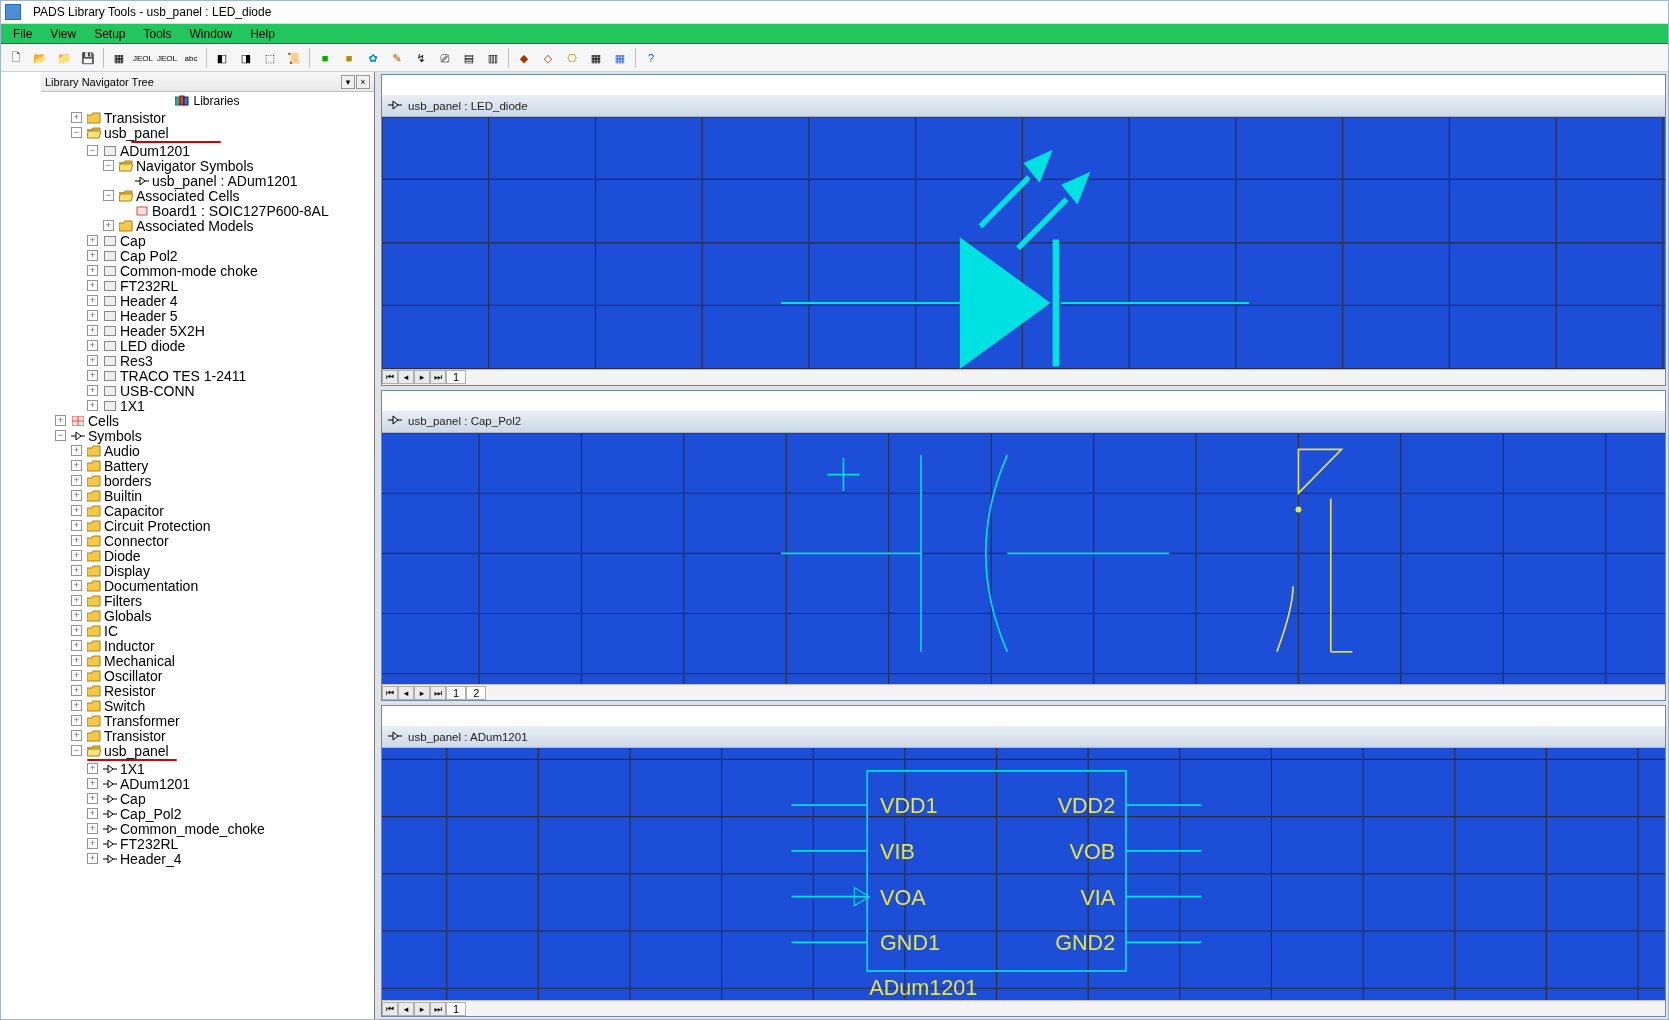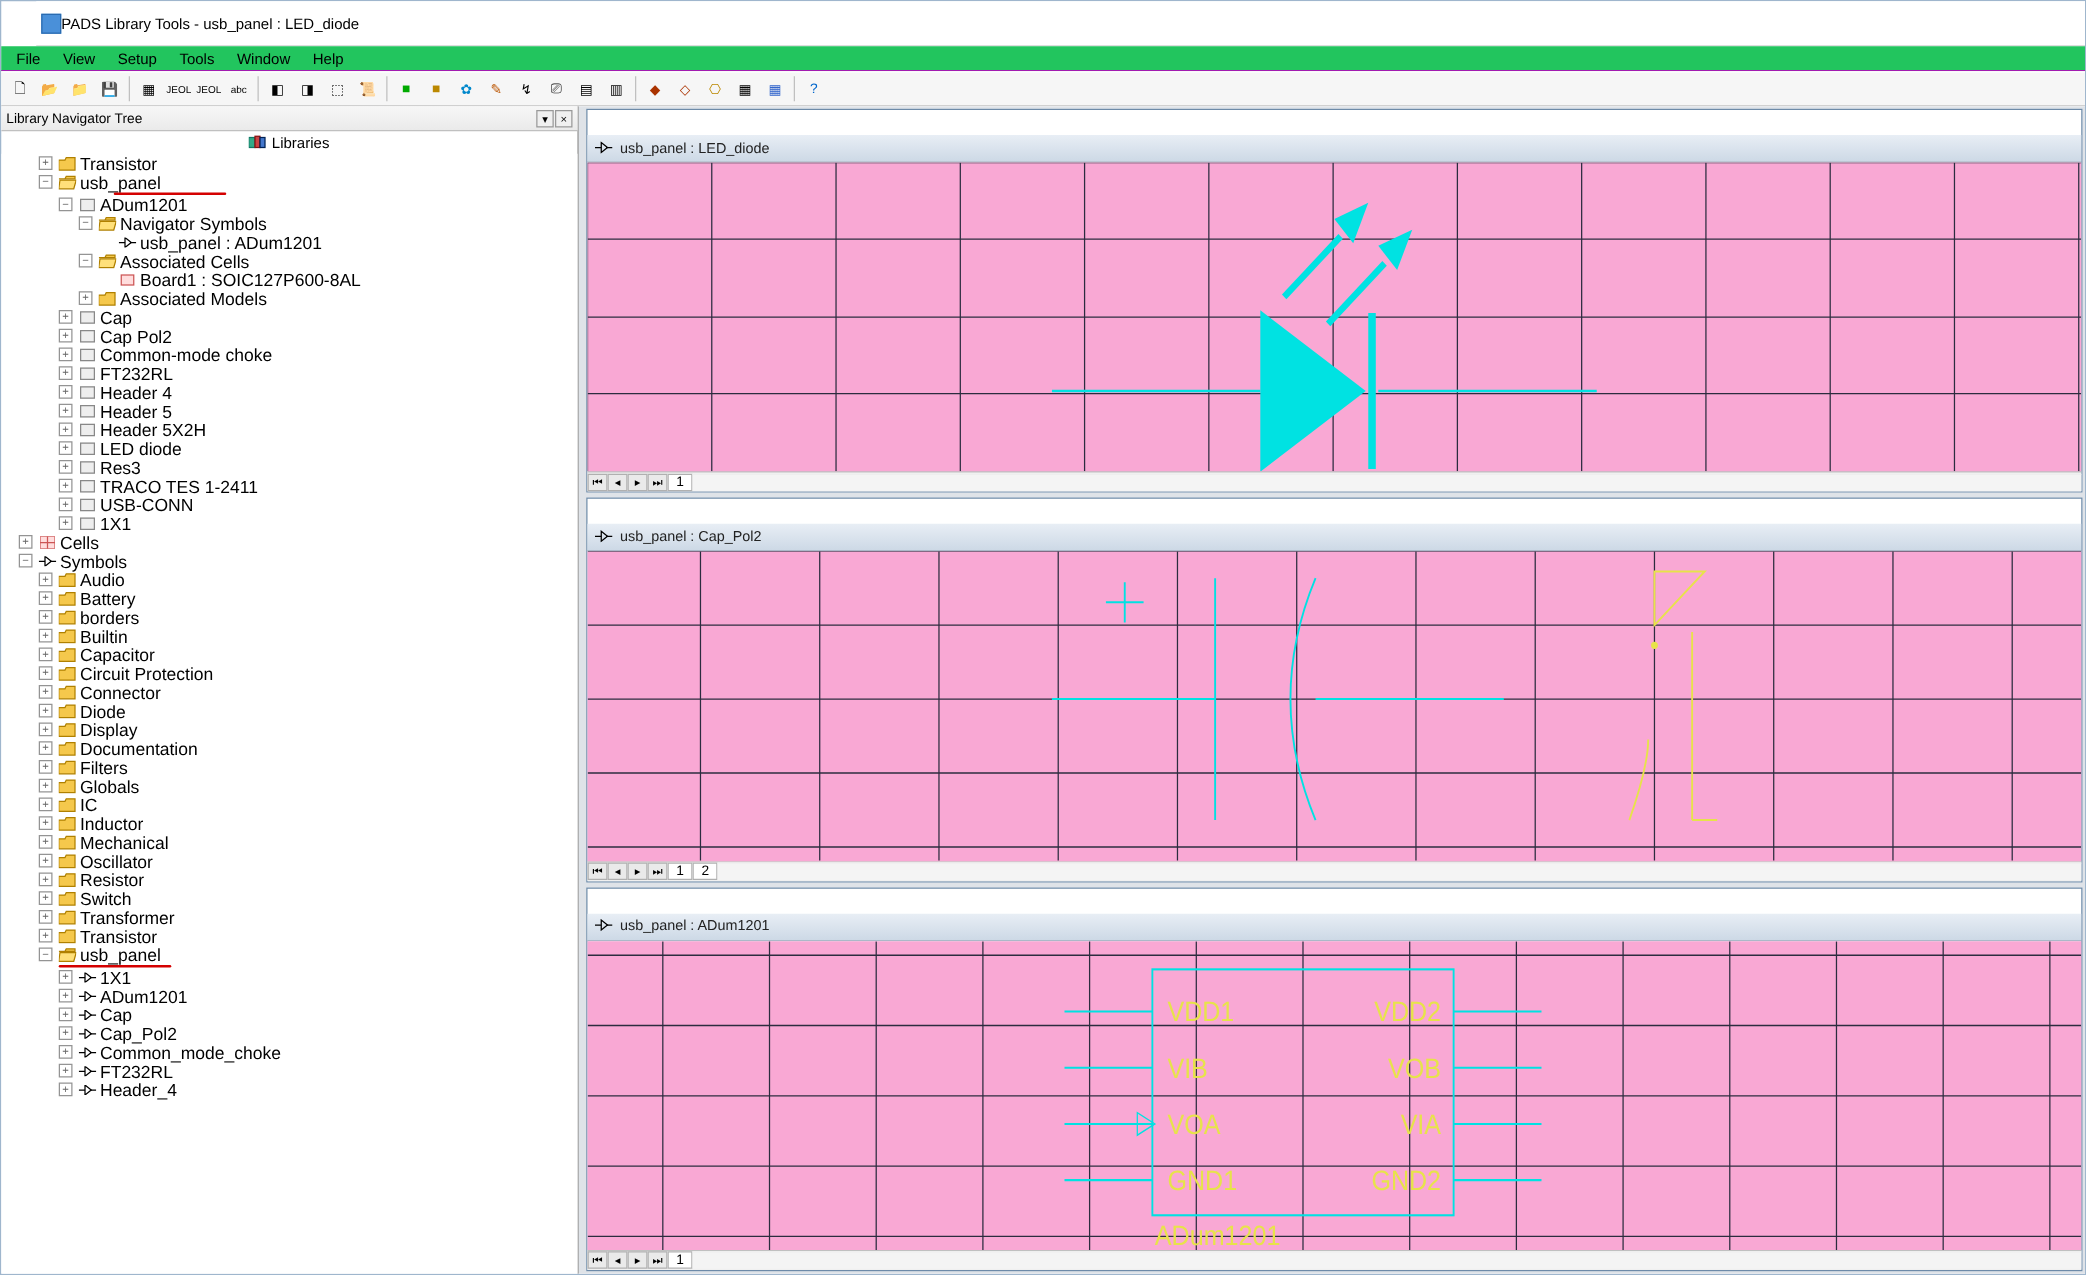--- a/index.html
+++ b/index.html
@@ -1,32 +1,32 @@
 <!DOCTYPE html>
 <html><head>
 <meta charset="utf-8">
 <style>
   * { box-sizing: border-box; }
   html, body { margin:0; padding:0; height:100%; width:100%; font-family: "Segoe UI", Tahoma, sans-serif; font-size:12px; background:#fff; color:#000; overflow:hidden; }
   .window { width:1669px; height:1020px; display:flex; flex-direction:column; border:1px solid #9fb6cd; }
   
-  .titlebar { height:36px; background:#fff; display:flex; align-items:center; padding:0 4px; gap:0; border-bottom:1px solid #ddd;margin-left:28px; }
+  .titlebar { height:23px; background:#fff; display:flex; align-items:center; padding:0 4px; gap:12px; border-bottom:1px solid #ddd; }
   .titlebar .app-icon { width:16px; height:16px; background:#4a90d9; border:1px solid #2a6bb0; display:inline-block; }
   .titlebar .title { color:#000; }
   
   .menubar { height:20px; background:#22c55e; display:flex; align-items:center; padding:0 4px; gap:2px; border-bottom:1px solid #a21caf; }
   .menubar .menu-item { padding:2px 8px; cursor:default; }
   
   .toolbar { height:28px; background:#f6f6f6; border-top:1px solid #fff; border-bottom:1px solid #d0d0d0; display:flex; align-items:center; padding:0 4px; gap:2px; }
   .toolbar .tbtn { width:22px; height:22px; border:1px solid transparent; display:flex; align-items:center; justify-content:center; font-size:11px; cursor:default; }
   .toolbar .sep { width:1px; height:20px; background:#c0c0c0; margin:0 2px; }
   
   .main { flex:1; display:flex; overflow:hidden; }
   
-  .left-panel { width:462px; display:flex; flex-direction:column; border-right:1px solid #808080; }
+  .left-panel { width:374px; display:flex; flex-direction:column; border-right:1px solid #808080;padding-left:40px; }
   .panel-header { height:20px; background:linear-gradient(#f7f7f7,#eaeaea); border-bottom:1px solid #c0c0c0; display:flex; align-items:center; padding:0 4px; justify-content:space-between; }
   .panel-header .ph-title { font-size:11px; }
   .panel-header .ph-ctrls { display:flex; gap:1px; }
   .panel-header .ph-btn { width:14px; height:14px; font-size:9px; line-height:12px; text-align:center; border:1px solid #999; background:#f0f0f0; cursor:default; }
   .tree-root-label { height:18px; padding:1px 4px; display:flex; align-items:center; gap:4px;justify-content:center; }
   .tree-root-label .root-icon { width:14px; height:12px; display:inline-block; }
   .tree-root-label .root-icon svg { display:block; }
   .tree-wrap { flex:1; overflow:auto; background:#fff; }
   .tree ul { list-style:none; margin:0; padding:0 0 0 16px; }
   .tree li { white-space:nowrap; position:relative; padding:0; }
@@ -37,21 +37,21 @@
   .tree .lbl { font-size:14px; }
   .folder-closed { fill:#f5c84c; stroke:#b08000; }
   .part-ico { background:#eee; border:1px solid #888; width:12px; height:10px; }
   .redline { height:3px; background:transparent; position:relative; margin-left:60px; width:90px; }
   .redline::after { content:""; position:absolute; left:0; right:0; top:1px; height:2px; background:#d40000; border-radius:1px; }
   
   .right-panel { flex:1; display:flex; flex-direction:column; gap:4px; background:#dfe3e8; padding:2px 2px 2px 6px; overflow:hidden; }
   .view-window { flex:1; border:1px solid #6d8aa8; background:#fff; display:flex; flex-direction:column; min-height:0; }
   .view-title { height:22px; background:linear-gradient(#e8eef5,#cdd9e6); border-bottom:1px solid #aab8c8; display:flex; align-items:center; padding:0 6px; gap:6px; font-size:11.5px; color:#222;margin-top:20px; }
   .view-title .vt-icon { width:14px; height:12px; }
-  .canvas-area { flex:1; background:#f9a8d4; position:relative; overflow:hidden; }
+  .canvas-area { flex:1; background:#1d4ed8; position:relative; overflow:hidden; }
   .canvas-nav { height:16px; background:#f0f0f0; border-top:1px solid #c0c0c0; display:flex; align-items:center; gap:0; }
   .canvas-nav .nv-btn { width:16px; height:14px; border:1px solid #b0b0b0; background:#eaeaea; font-size:9px; line-height:12px; text-align:center; cursor:default; }
   .canvas-nav .nv-tab { padding:0 6px; font-size:11px; border:1px solid #b0b0b0; background:#fff; height:14px; line-height:12px; }
   .canvas-nav .nv-track { flex:1; height:14px; background:#f4f4f4; border-top:1px solid #eee; }
   .grid-bg line { stroke:#2c2c3f; stroke-width:1; }
   svg text { font-family: Arial, sans-serif; }
 </style>
 </head>
 <body>
 

